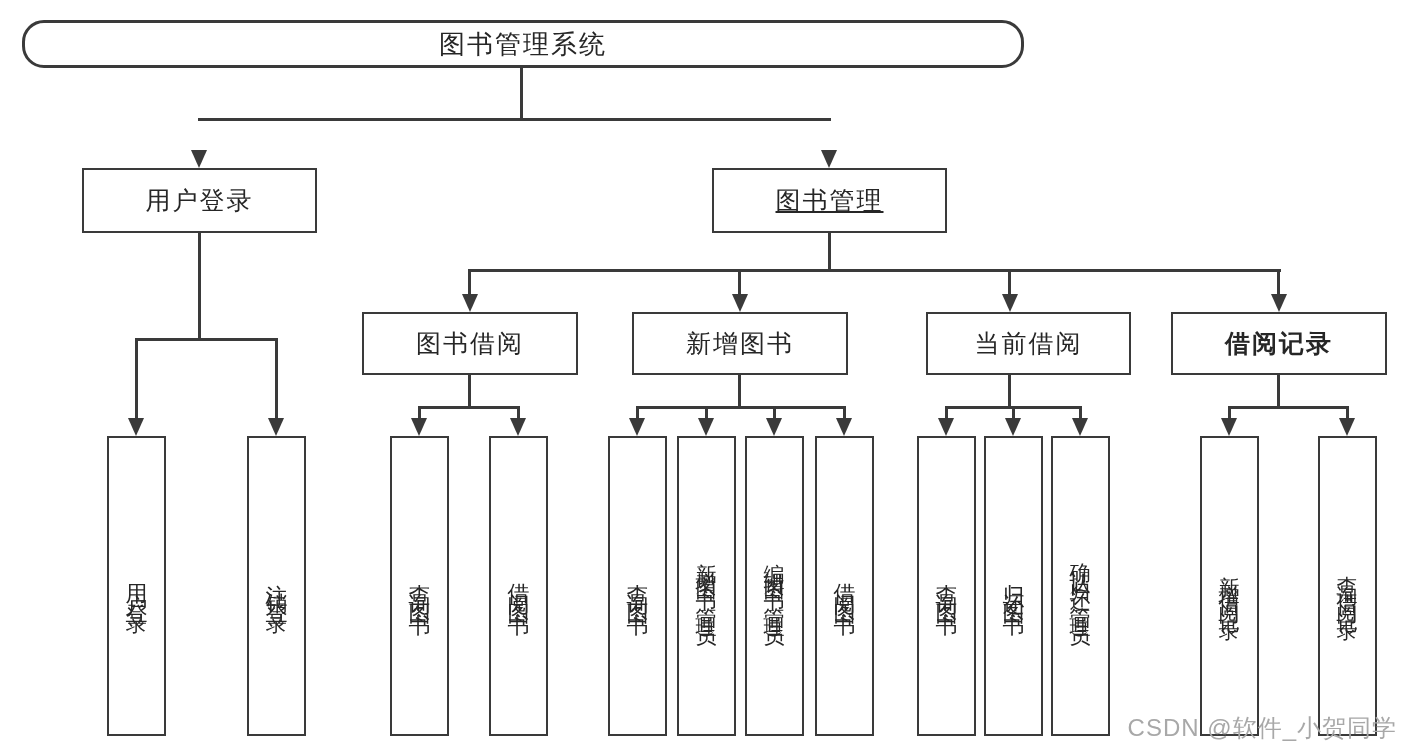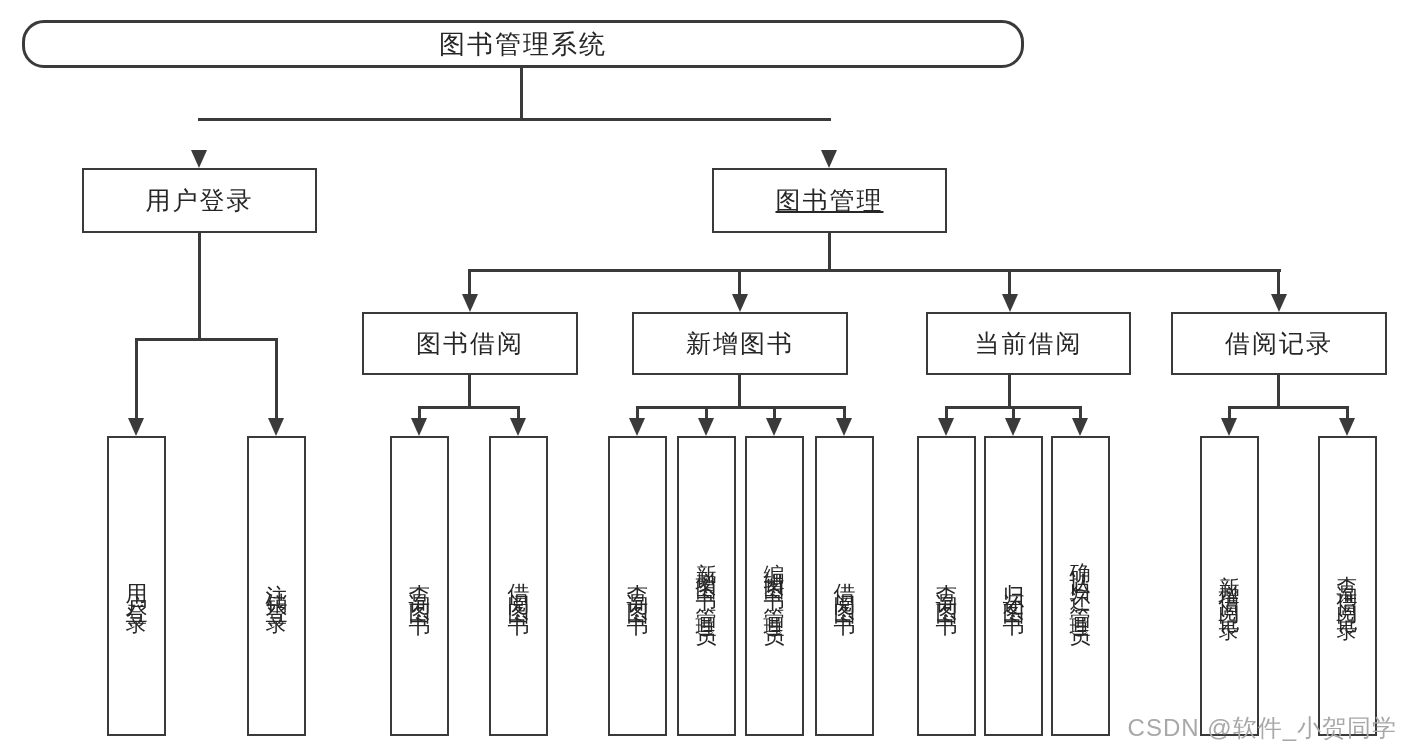--- a/index.html
+++ b/index.html
@@ -72,21 +72,21 @@
 
   <div class="box" style="left:362px;top:312px;width:216px;height:63px;">
     <span>图书借阅</span>
   </div>
   <div class="box" style="left:632px;top:312px;width:216px;height:63px;">
     <span>新增图书</span>
   </div>
   <div class="box" style="left:902px;top:312px;width:205px;height:63px;margin-left:24px;">
     <span>当前借阅</span>
   </div>
-  <div class="box" style="left:1171px;top:312px;width:216px;height:63px;">
+  <div class="box" style="left:1171px;top:312px;width:216px;height:63px;font-weight:bold;">
     <span>借阅记录</span>
   </div>
 
   <div class="vl" style="left:468px;top:375px;height:33px;"></div>
   <div class="hl" style="left:418px;top:406px;width:102px;"></div>
   <div class="vl" style="left:418px;top:409px;height:11px;"></div>
   <div class="vl" style="left:517px;top:409px;height:11px;"></div>
   <div class="arr" style="left:411px;top:418px;"></div>
   <div class="arr" style="left:510px;top:418px;"></div>
 

